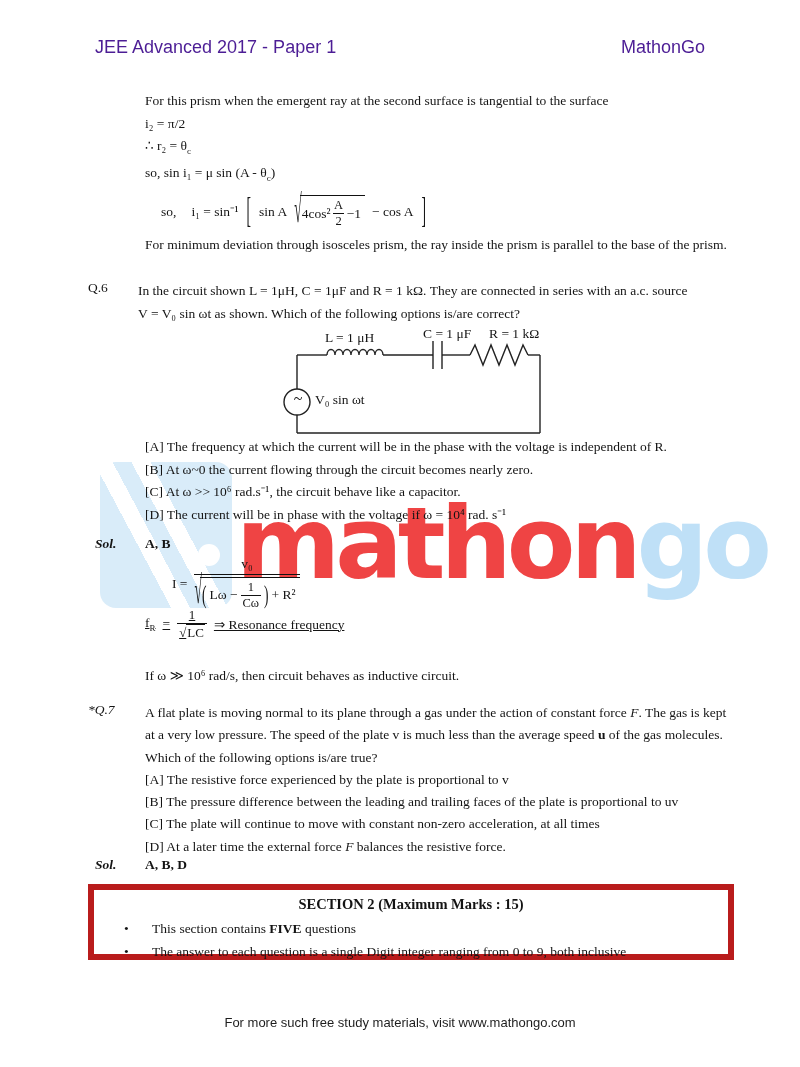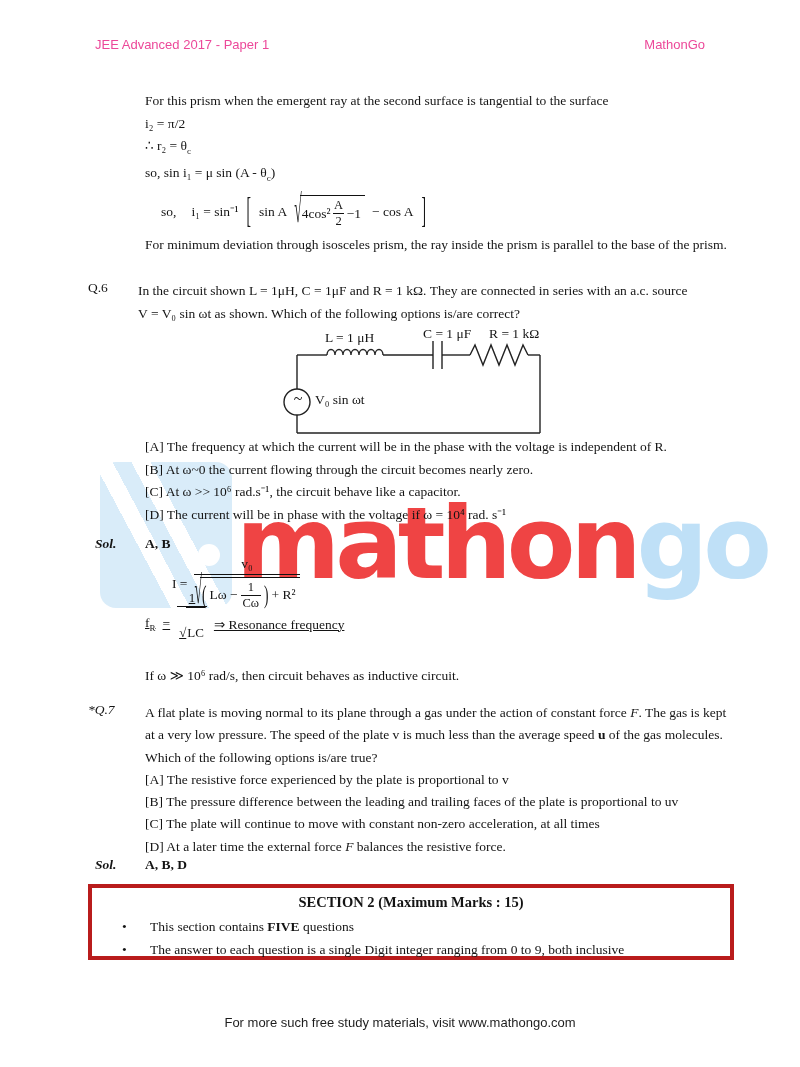--- a/index.html
+++ b/index.html
@@ -3,21 +3,21 @@
 <meta charset="utf-8">
 <style>
   html,body{margin:0;padding:0;background:#888;}
   .page{position:relative;width:800px;height:1067px;margin:0 auto;background:#ffffff;
         color:#141414;font-family:"Liberation Serif",serif;font-size:13.5px;overflow:hidden;}
   .layer{position:absolute;inset:0;z-index:1;}
   .abs{position:absolute;}
 
   
   .header{position:absolute;left:95px;right:95px;top:37px;display:flex;justify-content:space-between;
-          font-family:"Liberation Sans",sans-serif;font-size:13px;color:#ec4899;}
+          font-family:"Liberation Sans",sans-serif;font-size:18px;color:#4c1d95;}
   .footer{position:absolute;left:0;right:0;top:1015px;text-align:center;
           font-family:"Liberation Sans",sans-serif;font-size:13px;color:#1d1d1d;}
 
   
   .watermark{position:absolute;inset:0;z-index:0;}
   .wm-square{position:absolute;left:100px;top:462px;width:132px;height:146px;border-radius:16px;
              background:
                linear-gradient(62deg,rgba(255,255,255,0) 34%,#fff 34%,#fff 43%,rgba(255,255,255,0) 43%,
                                rgba(255,255,255,0) 52%,#fff 52%,#fff 61%,rgba(255,255,255,0) 61%),
                #d9ecf9;}
@@ -47,36 +47,36 @@
   .frac .den{border-top:1px solid #111;padding:0 2px;}
   .sqrt{display:inline-flex;align-items:flex-end;}
   .rad{display:inline-block;line-height:1;}
   .rad.tall{transform:scaleY(2.9);transform-origin:bottom;margin-right:-2px;}
   .bod{display:inline-flex;align-items:center;gap:3px;border-top:1.3px solid #111;padding:2px 4px 0 2px;}
   .bigb{display:inline-block;transform:scaleY(2.6);transform-origin:center;font-weight:400;margin:0 1px;}
   .bigp{display:inline-block;transform:scaleY(1.9);transform-origin:center;}
   .vfrac{display:inline-flex;flex-direction:column;align-items:center;}
   .vfrac .vnum{padding-bottom:2px;}
   .vfrac .vden{border-top:1.3px solid #111;padding-top:2px;}
-  .ol{display:inline-block;border-top:1px solid #111;padding:17px 1px;}
+  .ol{display:inline-block;border-top:1px solid #111;padding:0 1px;}
 
   
   .circuit{left:283px;top:325px;width:270px;height:112px;}
   .circuit svg{position:absolute;left:0;top:0;}
   .clabel{position:absolute;white-space:nowrap;font-size:13.5px;}
   .tilde{position:absolute;left:7px;top:65px;width:16px;text-align:center;font-size:16px;}
 
   
   .options6{left:145px;top:436px;width:620px;line-height:22.6px;}
   .solrow{display:flex;}
   .sollabel{width:50px;flex:0 0 50px;font-weight:bold;font-style:italic;}
   .solans{font-weight:bold;}
 
   
-  .secbox{left:88px;top:884px;width:646px;height:76px;border:4px solid #b91c1c;box-sizing:border-box;}
+  .secbox{left:88px;top:884px;width:646px;height:76px;border:6px solid #b91c1c;box-sizing:border-box;}
   .sectitle{text-align:center;font-weight:bold;font-size:14.5px;margin-top:6px;}
   .bullet-row{position:absolute;left:30px;right:10px;display:flex;}
   .bullet-dot{width:28px;flex:0 0 28px;}
 </style>
 </head>
 <body>
 
 <div class="page">
 
   <div class="watermark">

